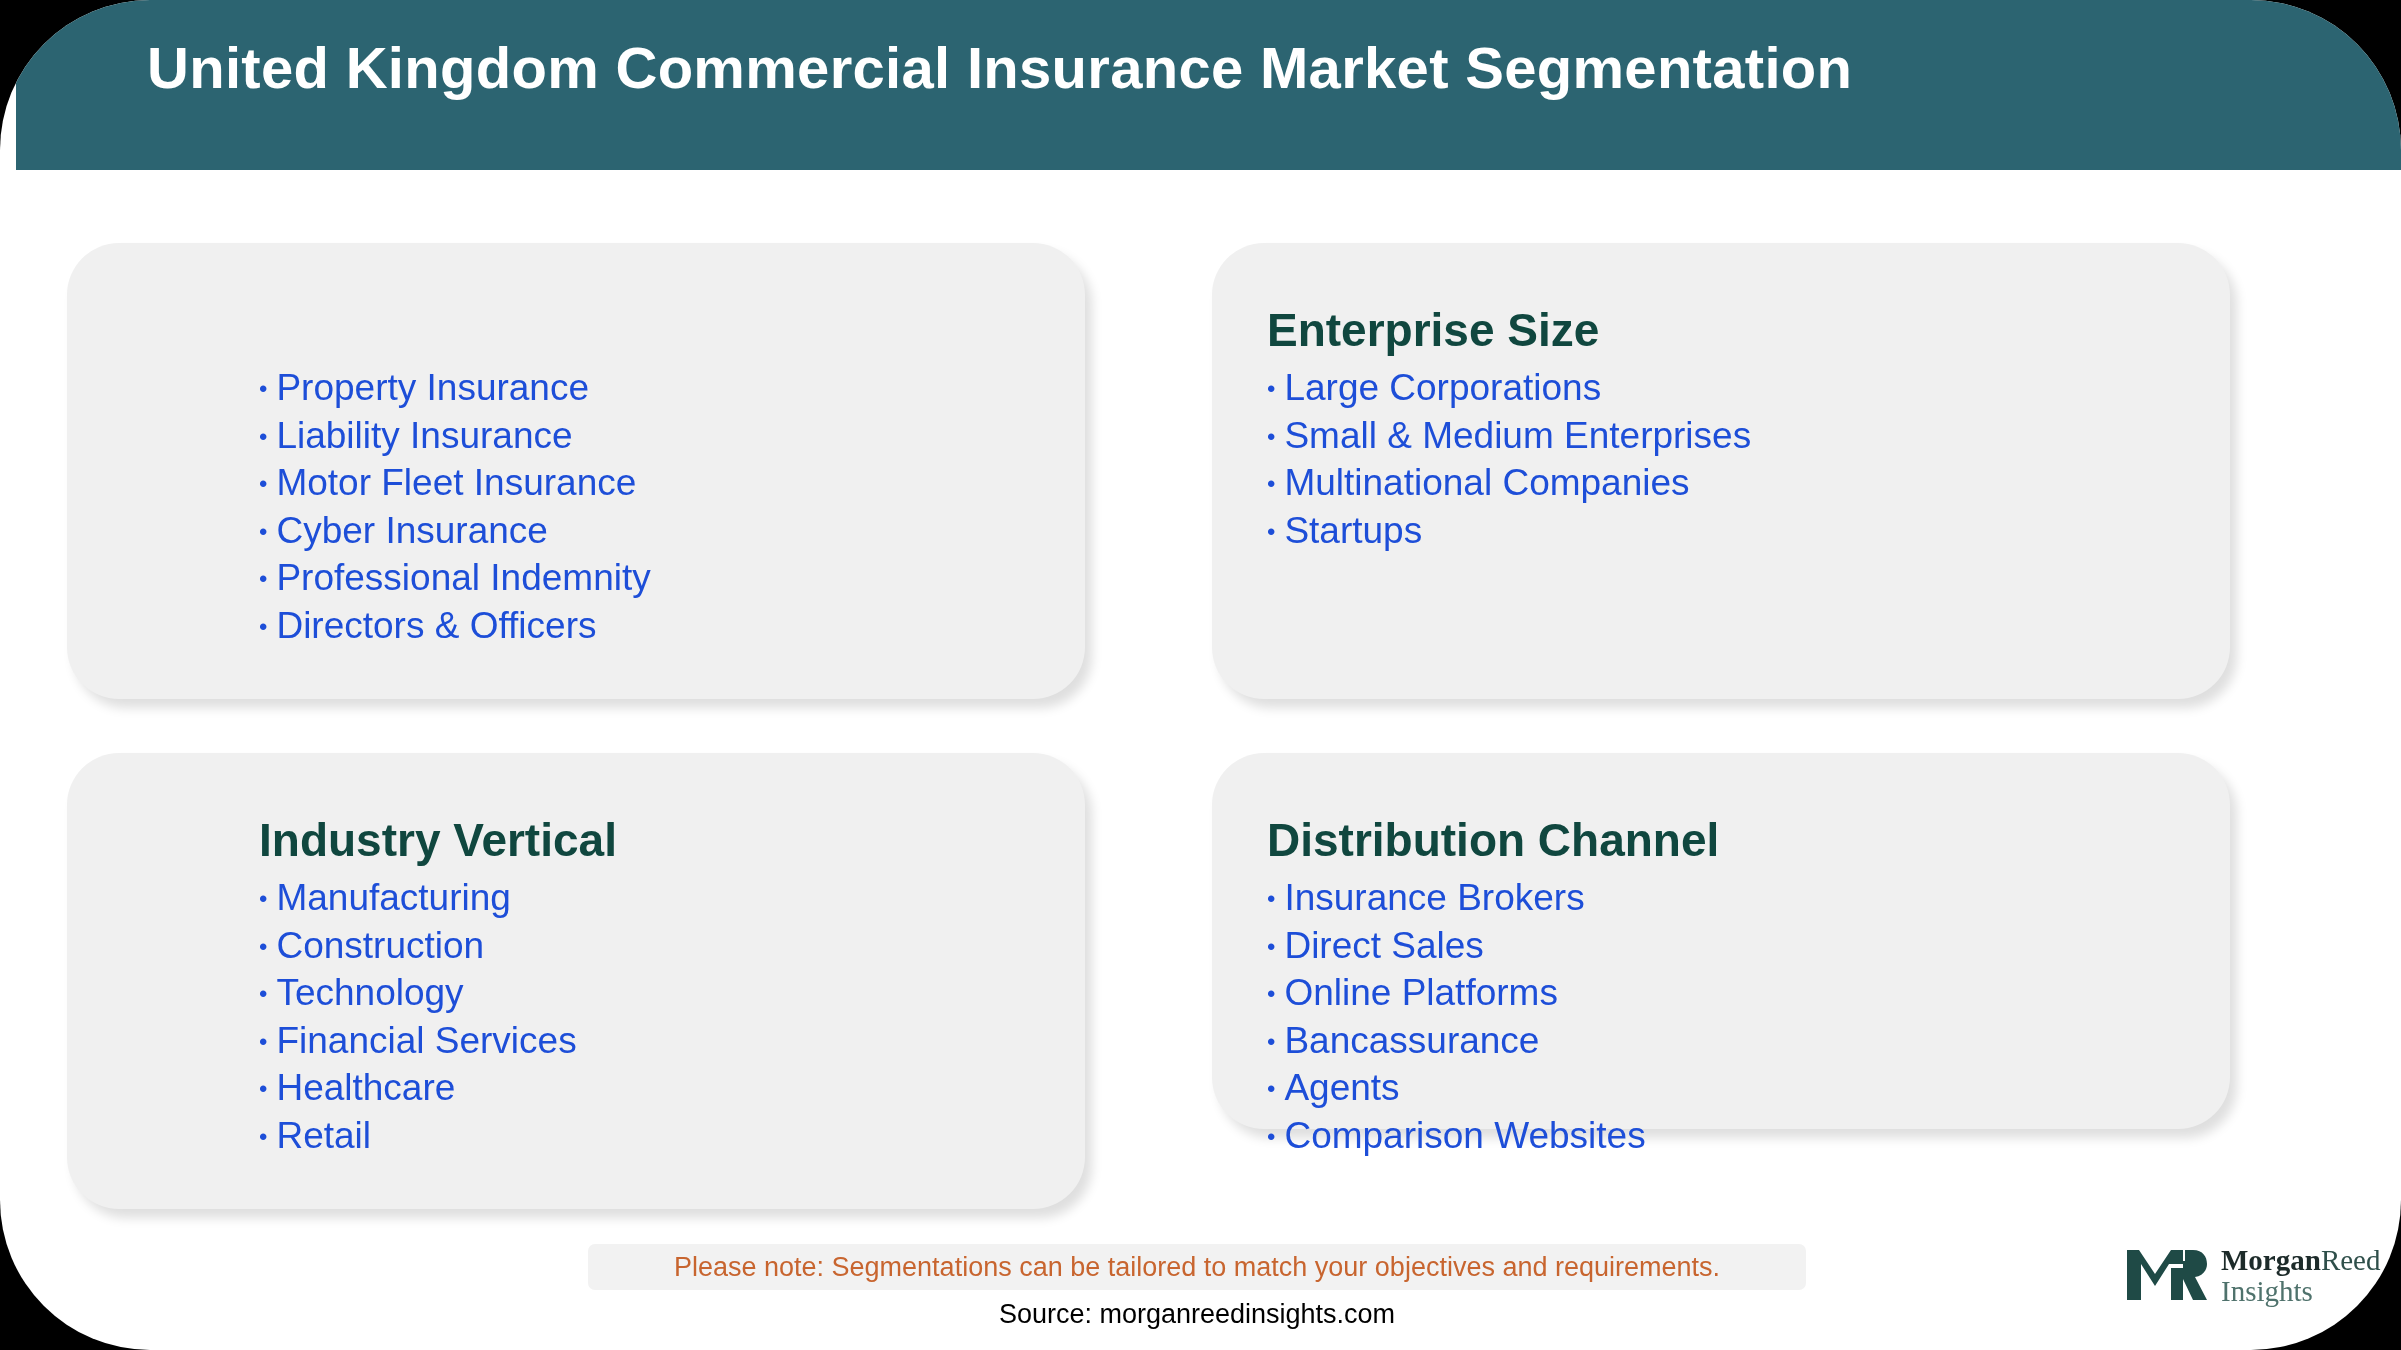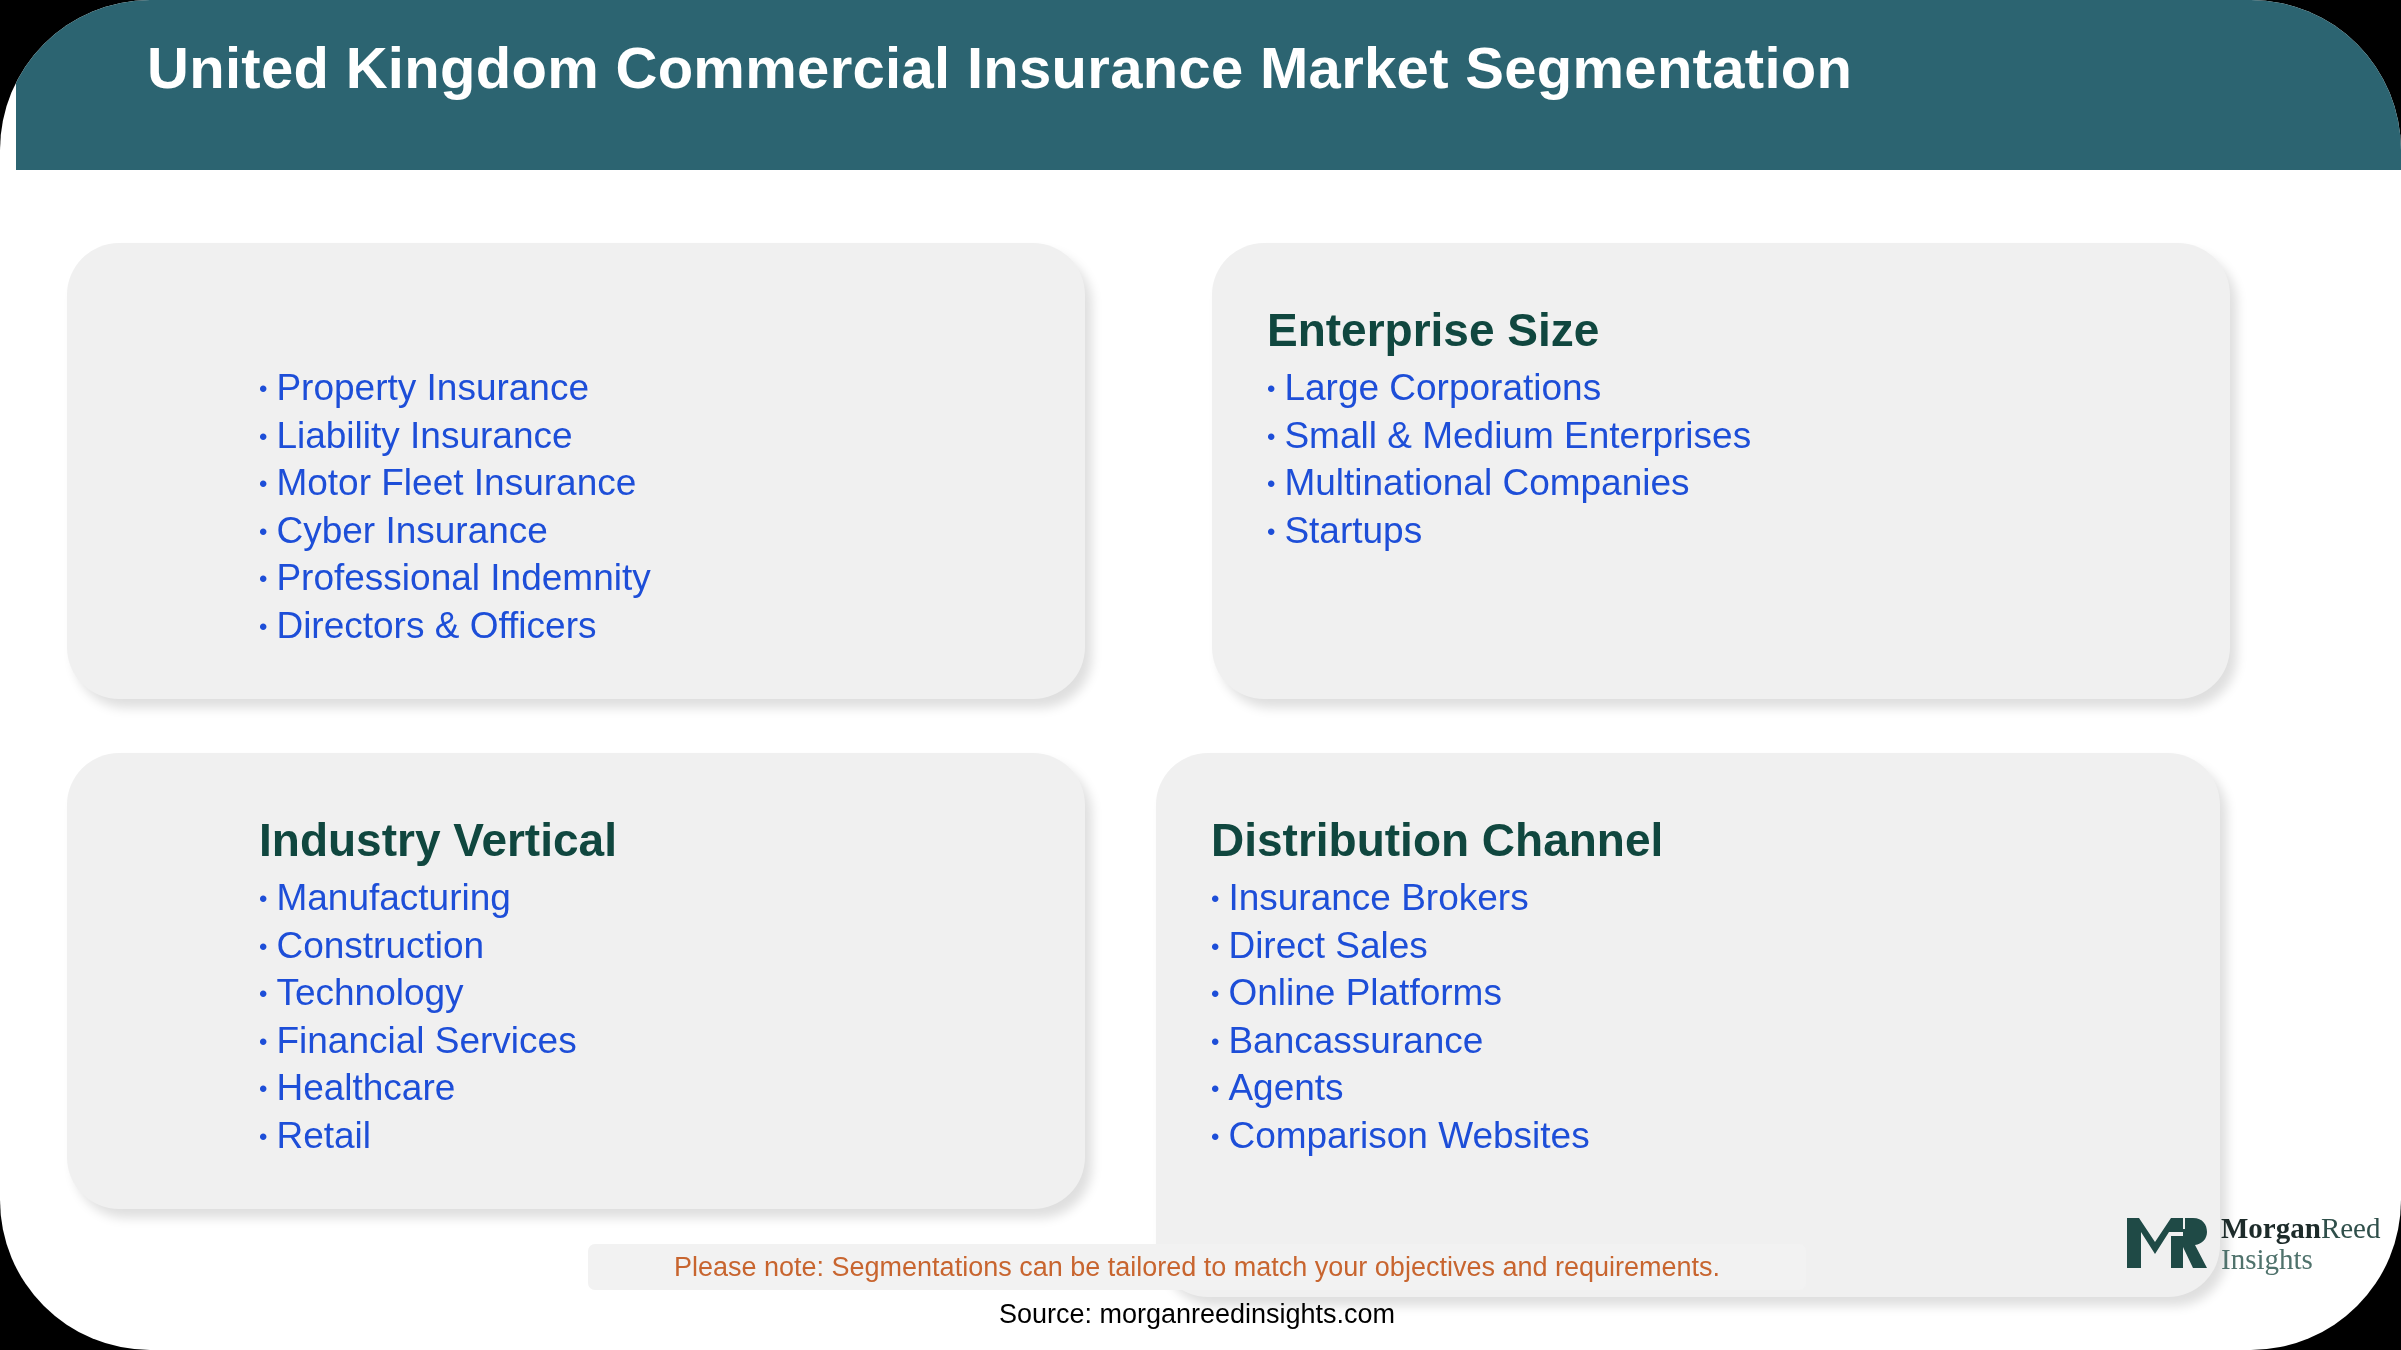--- a/index.html
+++ b/index.html
@@ -37,21 +37,21 @@
   }
   .card {
     position: absolute;
     background: #f0f0f0;
     border-radius: 52px;
     box-shadow: 7px 9px 11px rgba(0,0,0,0.13);
   }
   #card-product-type   { left: 67px;   top: 243px;  width: 1018px; height: 456px; }
   #card-enterprise-size{ left: 1212px; top: 243px;  width: 1018px; height: 456px; }
   #card-industry-vertical { left: 67px;   top: 753px; width: 1018px; height: 456px; }
-  #card-distribution-channel { left: 1156px; top: 753px; width: 1018px; height: 544px; padding-left: 46px; }
+  #card-distribution-channel { left: 1212px; top: 753px; width: 1018px; height: 376px; }
   .card-inner {
     position: absolute;
     left: 0;
     top: 0;
     width: 100%;
     height: 100%;
   }
   .card-title {
     position: absolute;
     top: 60px;
@@ -117,21 +117,21 @@
     width: 1218px;
     text-align: center;
     font-size: 27px;
     color: #000000;
     white-space: nowrap;
   }
 
   #logo {
     position: absolute;
     left: 2125px;
-    top: 1212px;
+    top: 1244px;
     width: 258px;
     height: 68px;
   }
   #logo-mark {
     position: absolute;
     left: 0;
     top: 4px;
     width: 82px;
     height: 54px;
   }

